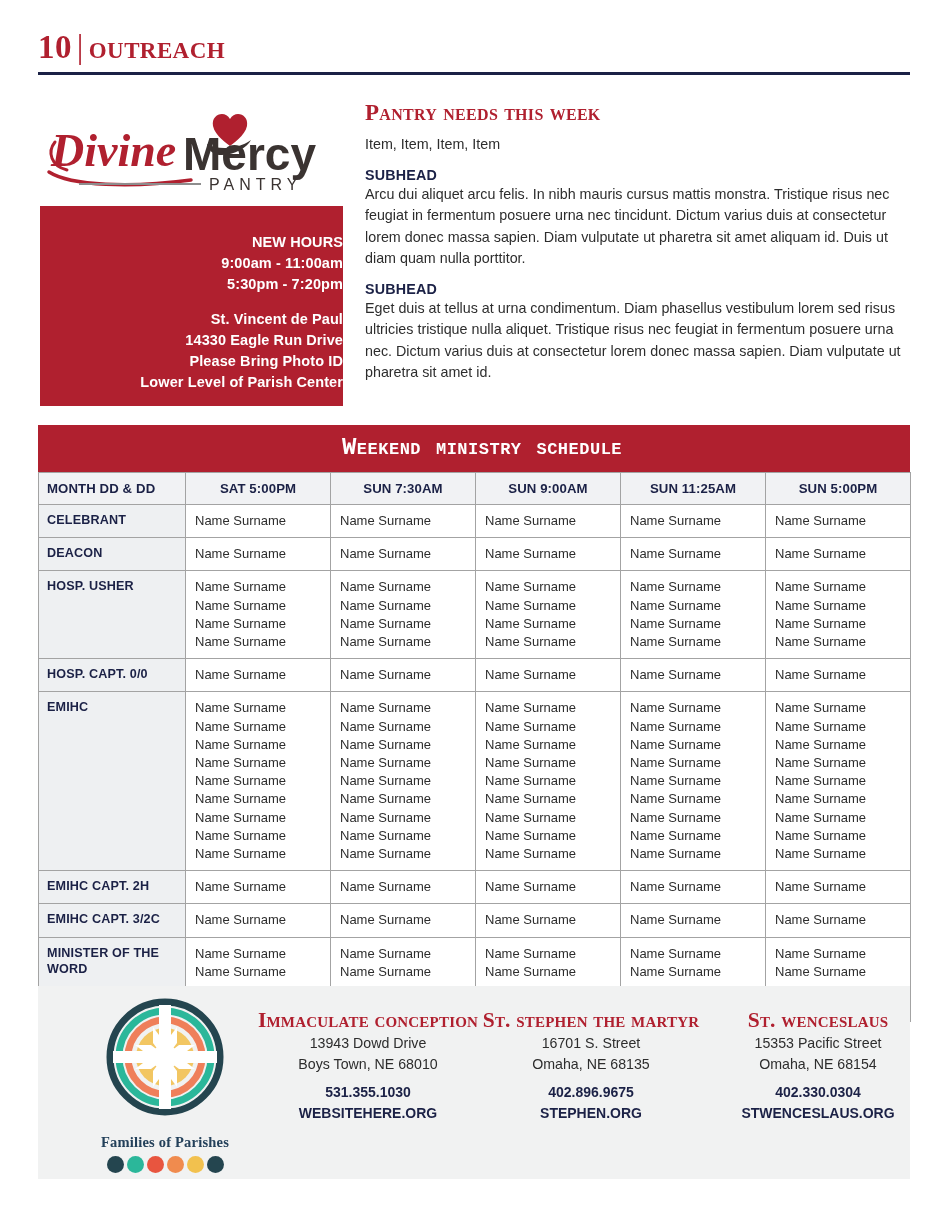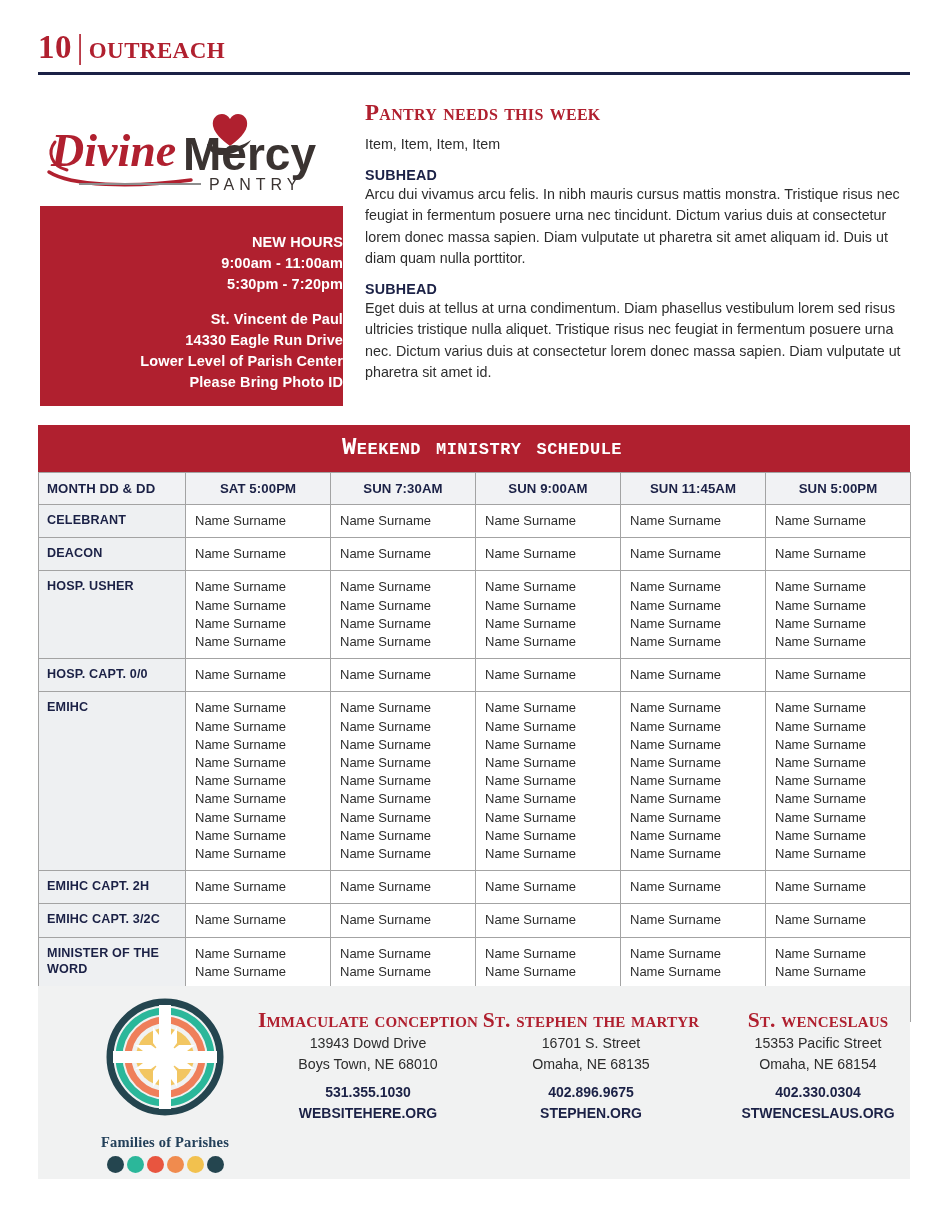--- a/index.html
+++ b/index.html
@@ -175,31 +175,31 @@
         </svg>
       </div>
 
       <div class="hours-box">
         <div class="ln">NEW HOURS</div>
         <div class="ln">9:00am - 11:00am</div>
         <div class="ln">5:30pm - 7:20pm</div>
         <div class="gap"></div>
         <div class="ln">St. Vincent de Paul</div>
         <div class="ln">14330 Eagle Run Drive</div>
+        <div class="ln">Please Bring Photo ID</div>
         <div class="ln">Lower Level of Parish Center</div>
-        <div class="ln">Please Bring Photo ID</div>
       </div>
     </div>
 
     <div class="right-col">
       <div class="pantry-heading smallcaps">Pantry Needs This Week</div>
       <p class="body-text para">Item, Item, Item, Item</p>
 
       <div class="subhead">SUBHEAD</div>
-      <p class="body-text para">Arcu dui vivamus arcu felis. In nibh mauris cursus mattis monstra. Tristique risus nec feugiat in fermentum posuere urna nec tincidunt. Dictum varius duis at consectetur lorem donec massa sapien. Diam vulputate ut pharetra sit amet aliquam id. Duis ut diam quam nulla porttitor.</p>
+      <p class="body-text para">Arcu dui aliquet arcu felis. In nibh mauris cursus mattis monstra. Tristique risus nec feugiat in fermentum posuere urna nec tincidunt. Dictum varius duis at consectetur lorem donec massa sapien. Diam vulputate ut pharetra sit amet aliquam id. Duis ut diam quam nulla porttitor.</p>
 
       <div class="subhead">SUBHEAD</div>
       <p class="body-text para">Eget duis at tellus at urna condimentum. Diam phasellus vestibulum lorem sed risus ultricies tristique nulla aliquet. Tristique risus nec feugiat in fermentum posuere urna nec. Dictum varius duis at consectetur lorem donec massa sapien. Diam vulputate ut pharetra sit amet id.</p>
     </div>
   </div>
 
   <div class="schedule">
     <div class="sched-title smallcaps">Weekend Ministry Schedule</div>
     <table class="sched">
       <colgroup>
@@ -209,21 +209,21 @@
           <col class="cx">
           <col class="cx">
           <col class="cx">
       </colgroup>
       <thead>
         <tr>
           <th class="first">MONTH DD &amp; DD</th>
           <th>SAT 5:00PM</th>
           <th>SUN 7:30AM</th>
           <th>SUN 9:00AM</th>
-          <th>SUN 11:45AM</th>
+          <th>SUN 11:25AM</th>
           <th>SUN 5:00PM</th>
         </tr>
       </thead>
       <tbody id="sched-body">
           <tr>
             <td class="rowlabel">CELEBRANT</td>
             <td class="cell">
               <span class="nm">Name Surname</span>
             </td>
             <td class="cell">

